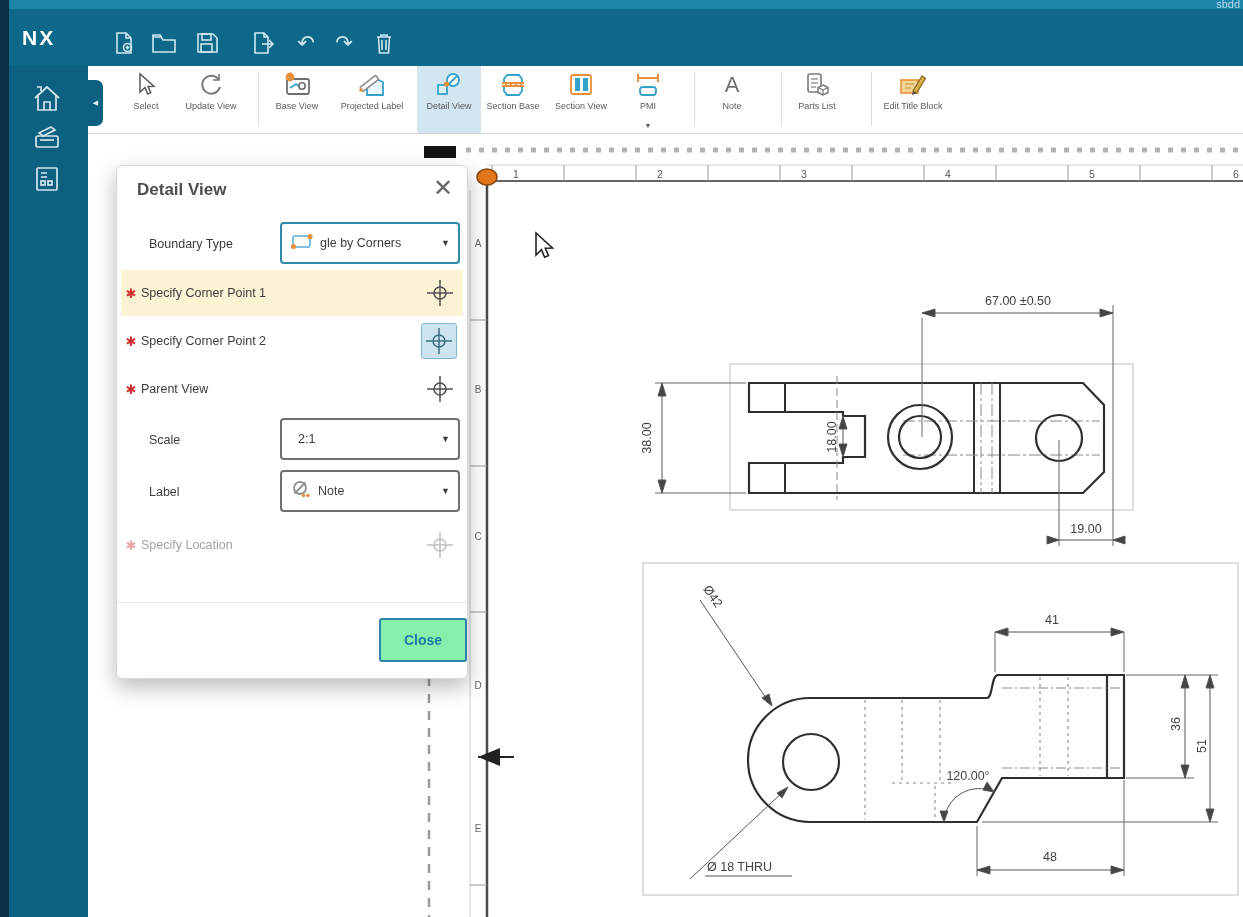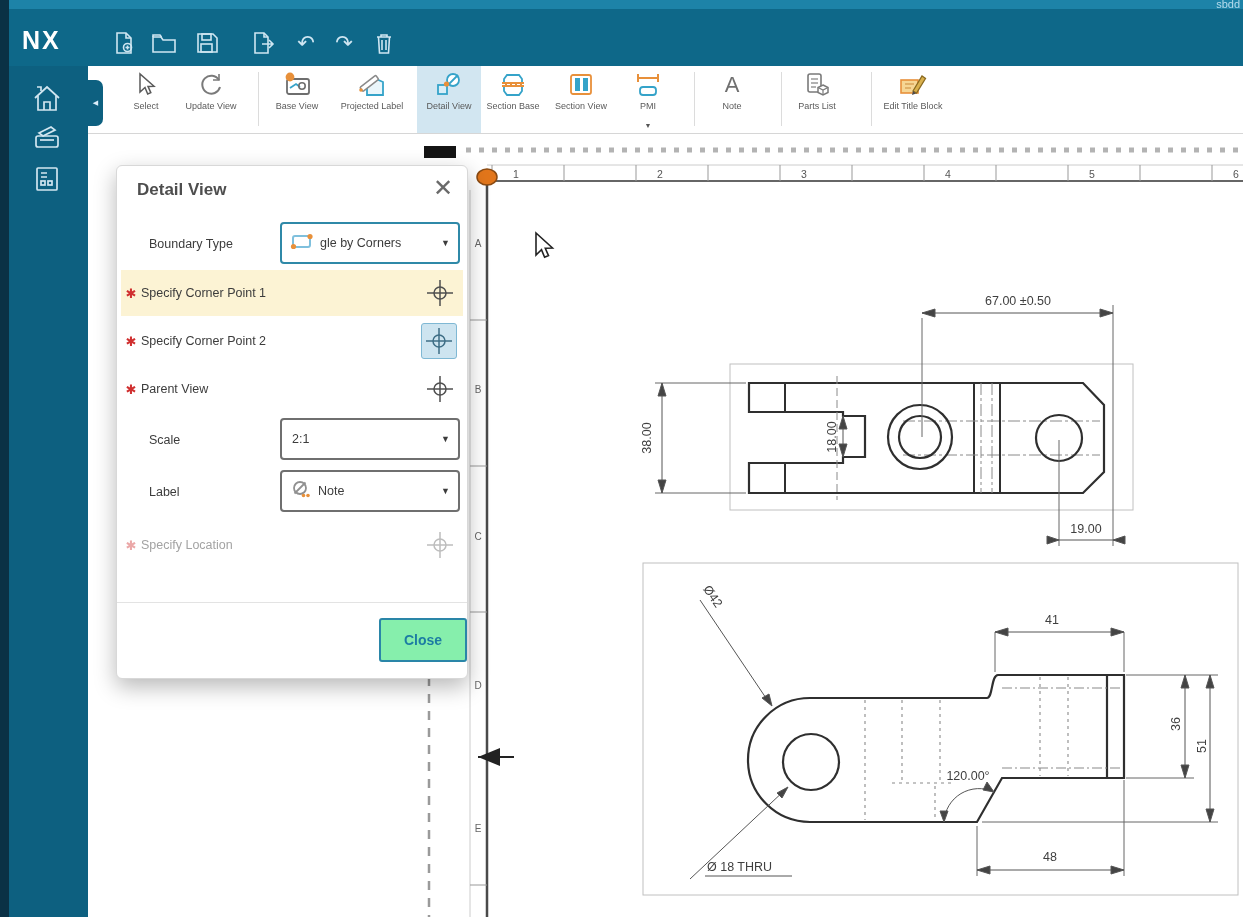--- a/index.html
+++ b/index.html
@@ -2,21 +2,21 @@
 <html><head>
 <meta charset="utf-8">
 <style>
   html,body{margin:0;padding:0;background:#9aa0a6;}
   #app{position:relative;width:1243px;height:917px;background:#fff;overflow:hidden;
        font-family:"Liberation Sans",sans-serif;-webkit-font-smoothing:antialiased;}
   
   #titlebar{position:absolute;left:0;top:0;width:1243px;height:66px;background:#0e6889;z-index:1;}
   #topstrip{position:absolute;left:0;top:0;width:1243px;height:9px;background:#1d83a8;}
   #doctag{position:absolute;top:-2px;right:3px;color:#b5dced;font-size:11px;z-index:2;}
-  #nxlogo{position:absolute;left:22px;top:26px;color:#fff;font-size:25px;font-weight:bold;letter-spacing:2px;}
+  #nxlogo{position:absolute;left:22px;top:26px;color:#fff;font-size:21px;font-weight:bold;letter-spacing:2px;}
   .qa{position:absolute;top:29px;width:28px;height:28px;display:flex;align-items:center;justify-content:center;cursor:default;}
   .qa svg{display:block;}
   .qa .uglyph{color:#cfe6f2;font-size:21px;line-height:22px;}
   .qacaret{position:absolute;top:38px;color:#cfe6f2;font-size:8px;}
   
   #sidebar{position:absolute;left:0;top:66px;width:88px;height:851px;background:#0d6080;z-index:2;}
   #darkstrip{position:absolute;left:0;top:0;width:9px;height:917px;background:#0a3145;z-index:3;}
   .sbicon{position:absolute;left:30px;width:34px;height:34px;display:flex;align-items:center;justify-content:center;}
   #collapsetab{position:absolute;left:88px;top:80px;width:15px;height:46px;background:#0d6080;
      border-radius:0 7px 7px 0;z-index:4;color:#dceefa;font-size:7px;display:flex;align-items:center;justify-content:center;}
@@ -469,21 +469,21 @@
         <svg width="26" height="26" viewBox="0 0 26 26" stroke="#4f4f4f" stroke-width="1.5" fill="none">
           <line x1="13" y1="0" x2="13" y2="26"></line>
             <line x1="0" y1="13" x2="26" y2="13"></line>
             <circle cx="13" cy="13" r="6"></circle>
         </svg>
         </span>
     </div>
 
     <div class="dlg-label" style="top:267px">Scale</div>
     <div class="dropdown" style="top:252px">
-      <span class="dd-text" style="margin-left:2px">2:1</span>
+      <span class="dd-text" style="margin-left:8px">2:1</span>
       <span class="dd-caret">▼</span>
     </div>
 
     <div class="dlg-label" style="top:319px">Label</div>
     <div class="dropdown" style="top:304px">
       <span>
         <svg width="22" height="20" viewBox="0 0 22 20">
           <circle cx="10" cy="9" r="6" fill="none" stroke="#909090" stroke-width="1.8"></circle>
           <line x1="4.5" y1="14.5" x2="15.5" y2="3.5" stroke="#909090" stroke-width="1.8"></line>
           <circle cx="13.5" cy="16.5" r="1.8" fill="#e8903a"></circle>

